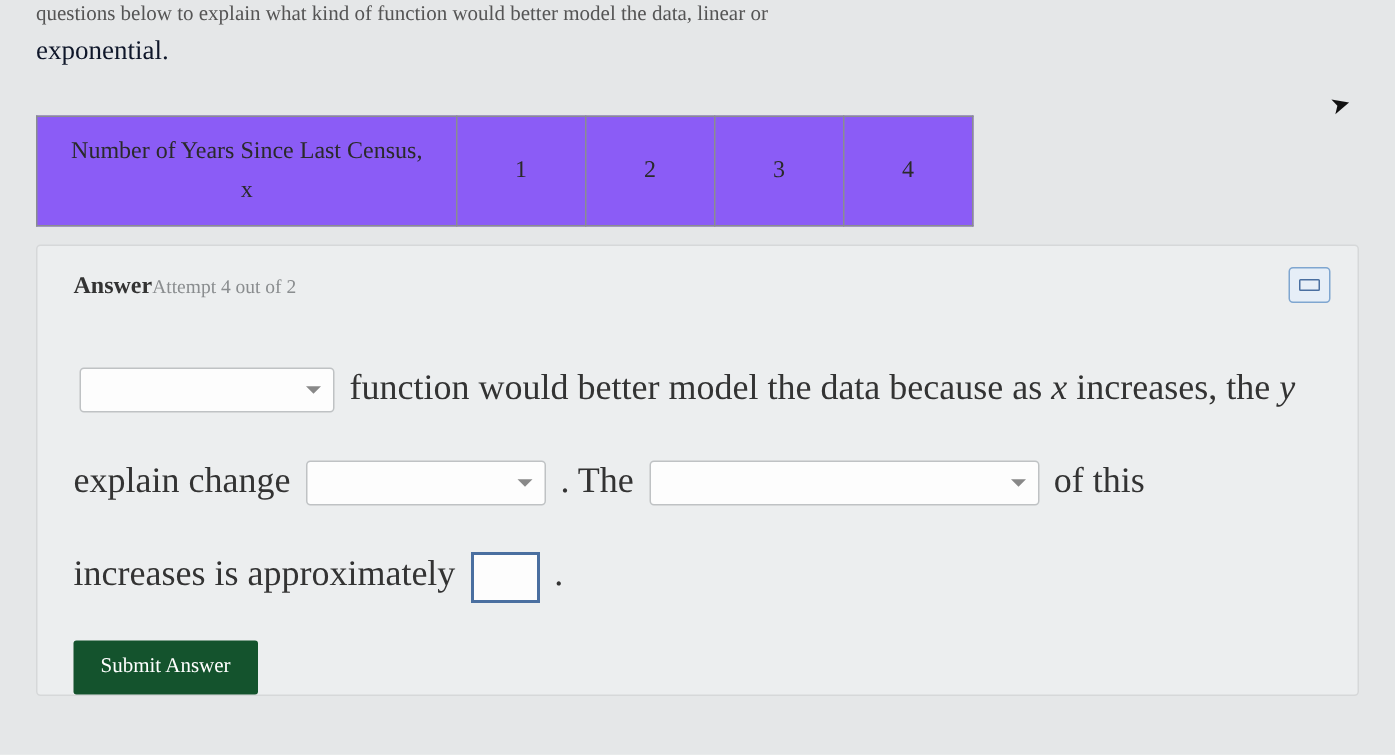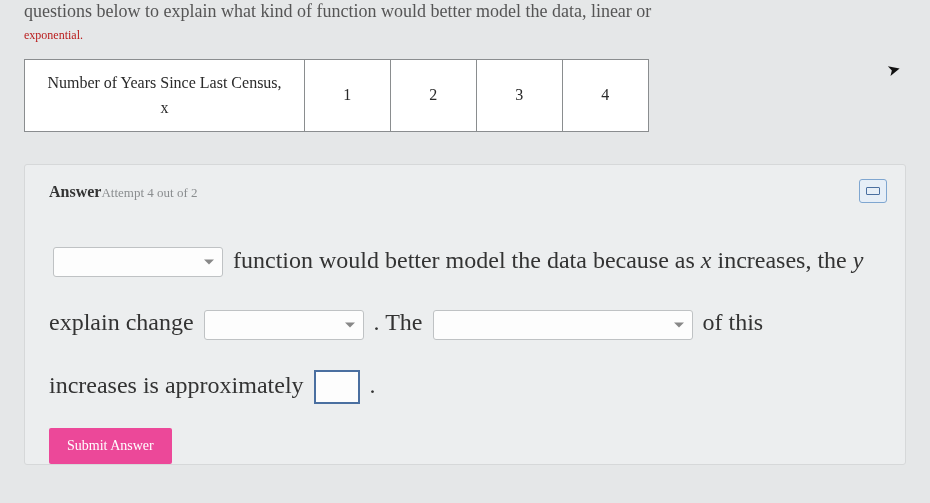--- a/index.html
+++ b/index.html
@@ -10,36 +10,36 @@
       font-family: Georgia, 'Times New Roman', serif;
       color: #2a2a2a;
       overflow: hidden;
       position: relative;
     }
     .page {
       padding: 0 24px;
     }
     .truncated-top {
       color: #555;
-      font-size: 18px;
+      font-size: 14px;
       padding-top: 2px;
       padding-bottom: 6px;
       line-height: 1.1;
       overflow: hidden;
       white-space: nowrap;
     }
     .intro-word {
-      color: #b91c1c;
-      font-size: 12px;
-      margin-bottom: 16px;
+      color: #0f172a;
+      font-size: 18px;
+      margin-bottom: 33px;
     }
     table.data {
       border-collapse: collapse;
-      background: #ffffff;
-      margin-bottom: 32px;
+      background: #8b5cf6;
+      margin-bottom: 12px;
       padding-left: 29px;
     }
     table.data th, table.data td {
       border: 1px solid #8a8d8f;
       padding: 10px 12px;
       text-align: center;
       font-weight: normal;
       color: #2a2a2a;
       font-size: 16px;
     }
@@ -136,21 +136,21 @@
       display: inline-block;
       vertical-align: middle;
       width: 46px;
       height: 34px;
       border: 2px solid #4a6fa0;
       background: #fdfdfd;
       margin: 0 4px;
     }
     .submit {
       display: inline-block;
-      background: #ec4899;
+      background: #14532d;
       color: #fff;
       font-family: Georgia, serif;
       font-size: 14px;
       padding: 10px 18px;
       border: none;
       border-radius: 2px;
       cursor: pointer;
       margin-top: 12px;
       text-align: right;
     }

